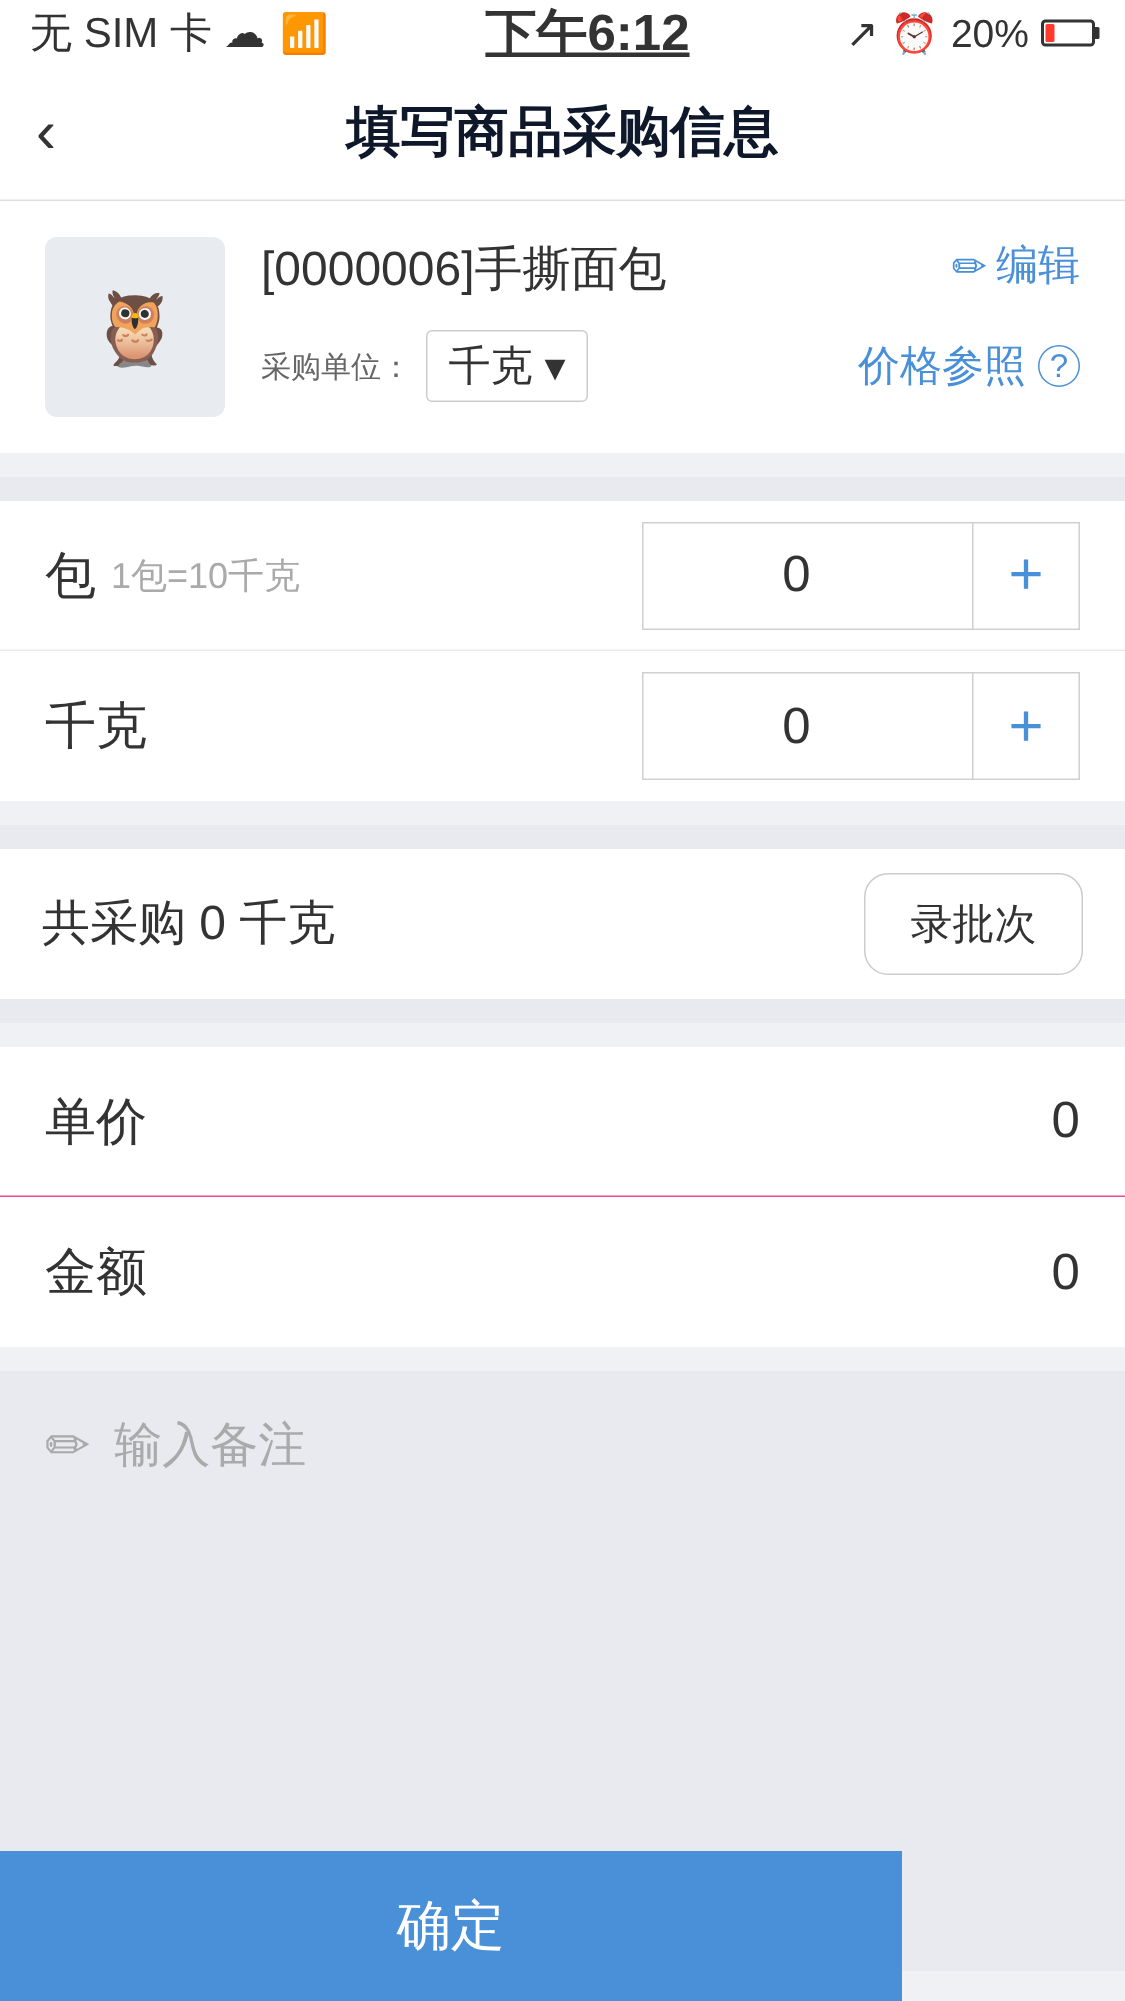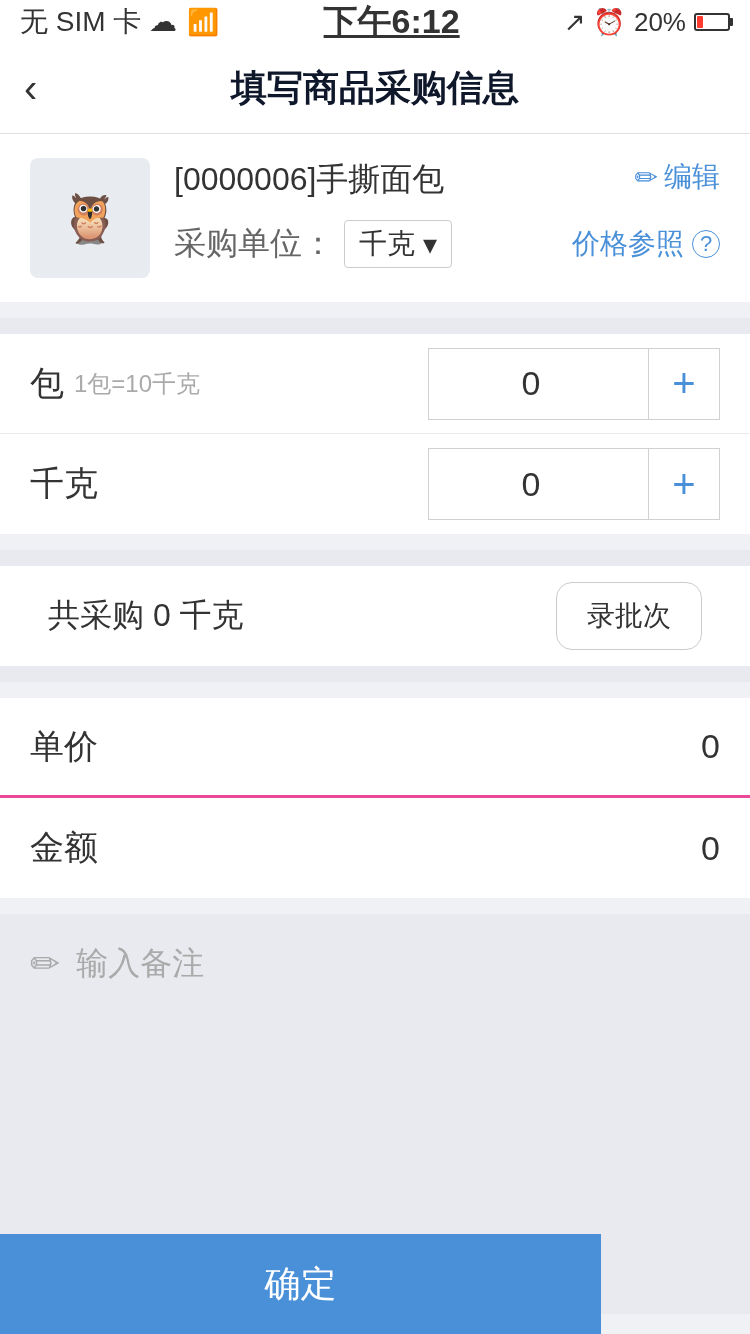--- a/index.html
+++ b/index.html
@@ -124,21 +124,21 @@
       gap: 6px;
       cursor: pointer;
       white-space: nowrap;
     }
     .product-unit-row {
       display: flex;
       align-items: center;
       justify-content: space-between;
     }
     .unit-label {
-      font-size: 32px;
+      font-size: 20px;
       color: #666;
       margin-right: 10px;
     }
     .unit-select {
       display: inline-flex;
       align-items: center;
       border: 1px solid #ccc;
       border-radius: 4px;
       padding: 4px 14px;
       font-size: 28px;
@@ -218,21 +218,21 @@
     }
 
     
     .summary-section {
       background: #fff;
       margin-top: 16px;
     }
     .summary-row {
       display: flex;
       align-items: center;
-      padding: 0 48px;
+      padding: 0 28px;
       height: 100px;
     }
     .summary-label {
       font-size: 32px;
       color: #333;
     }
     .record-btn {
       margin-left: auto;
       border: 1px solid #ccc;
       border-radius: 16px;
@@ -246,21 +246,21 @@
     
     .price-section {
       background: #fff;
       margin-top: 16px;
     }
     .price-row {
       display: flex;
       align-items: center;
       padding: 0 30px;
       height: 100px;
-      border-bottom: 3px solid #ec4899;
+      border-bottom: 1px solid #ec4899;
     }
     .price-row:last-child {
       border-bottom: none;
     }
     .price-label {
       font-size: 34px;
       color: #333;
     }
     .price-value {
       margin-left: auto;

